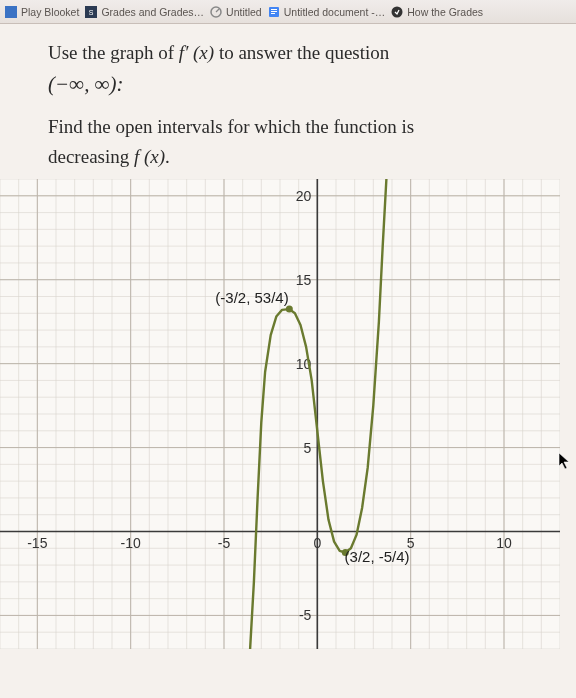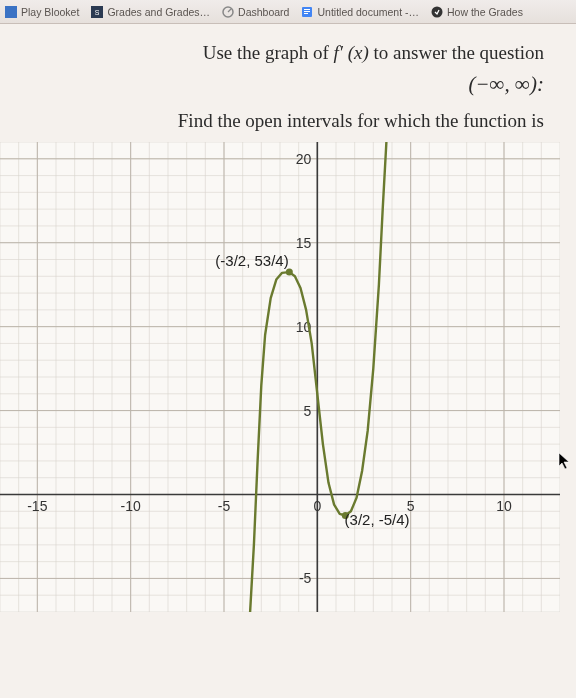--- a/index.html
+++ b/index.html
@@ -14,32 +14,30 @@
   .tab-bar {
     height: 24px;
     background: linear-gradient(#f0ecea, #e6e0dc);
     border-bottom: 1px solid #c8beb8;
     display: flex;
     align-items: center;
     font-family: Arial, sans-serif;
     font-size: 10.5px;
     color: #5a5450;
     padding: 0 2px;
-    gap: 6px;
     white-space: nowrap;
     overflow: hidden;
   }
   .tab { display: flex; align-items: center; gap: 4px; padding: 0 3px; cursor: pointer; }
   .tab .ico { width: 12px; height: 12px; display: inline-flex; align-items: center; justify-content: center; }
   .question-area {
     padding: 14px 32px 4px 48px;
     font-size: 19px;
     color: #2b2b2b;
     line-height: 1.6;
-    text-align: right;
   }
   .math-i { font-style: italic; font-family: 'Times New Roman', serif; }
   .chart-wrap {
     position: relative;
     width: 560px;
     height: 460px;
     margin-top: 2px;
   }
   svg.chart { position: absolute; left: 0; top: 0; }
   .cursor-arrow {
@@ -71,21 +69,21 @@
       </span>
     <span>Grades and Grades…</span>
   </div>
   <div class="tab">
     <span class="ico">
         <svg width="12" height="12" viewBox="0 0 12 12">
           <circle cx="6" cy="6" r="5" fill="none" stroke="#888" stroke-width="1.5"></circle>
           <path d="M6 6 L9 3" stroke="#888" stroke-width="1.2"></path>
         </svg>
       </span>
-    <span>Dashboard</span>
+    <span>Untitled</span>
   </div>
   <div class="tab">
     <span class="ico">
         <svg width="12" height="12">
           <rect x="1" y="1" width="10" height="10" rx="1" fill="#4285f4"></rect>
           <rect x="3" y="3" width="6" height="1" fill="#fff"></rect>
           <rect x="3" y="5" width="6" height="1" fill="#fff"></rect>
           <rect x="3" y="7" width="4" height="1" fill="#fff"></rect>
         </svg>
       </span>
@@ -100,21 +98,24 @@
       </span>
     <span>How the Grades</span>
   </div>
 </div>
 
 <div class="question-area">
   <p>
     <span>Use the graph of </span><span class="math-i">f′ (x)</span><span> to answer the question</span>
   </p>
   <p style="font-size:21px;"><span class="math-i">(−∞, ∞):</span></p>
-  <p style="margin-top:4px;"><span>Find the open intervals for which the function is</span></p>
+  <p style="margin-top:10px;"><span>Find the open intervals for which the function is</span></p>
+  <p>
+    <span>decreasing </span><span class="math-i">f (x)</span><span>.</span>
+  </p>
 </div>
 
 <div class="chart-wrap">
   <svg class="chart" width="560" height="470">
       <rect x="0" y="0" width="560" height="470" fill="#faf8f5"></rect>
       <line x1="0" y1="0" x2="0" y2="470" stroke="#d9d4cd" stroke-width="0.6"></line>
       <line x1="18.666666666666668" y1="0" x2="18.666666666666668" y2="470" stroke="#d9d4cd" stroke-width="0.6"></line>
       <line x1="37.333333333333336" y1="0" x2="37.333333333333336" y2="470" stroke="#d9d4cd" stroke-width="0.6"></line>
       <line x1="56" y1="0" x2="56" y2="470" stroke="#d9d4cd" stroke-width="0.6"></line>
       <line x1="74.66666666666667" y1="0" x2="74.66666666666667" y2="470" stroke="#d9d4cd" stroke-width="0.6"></line>

